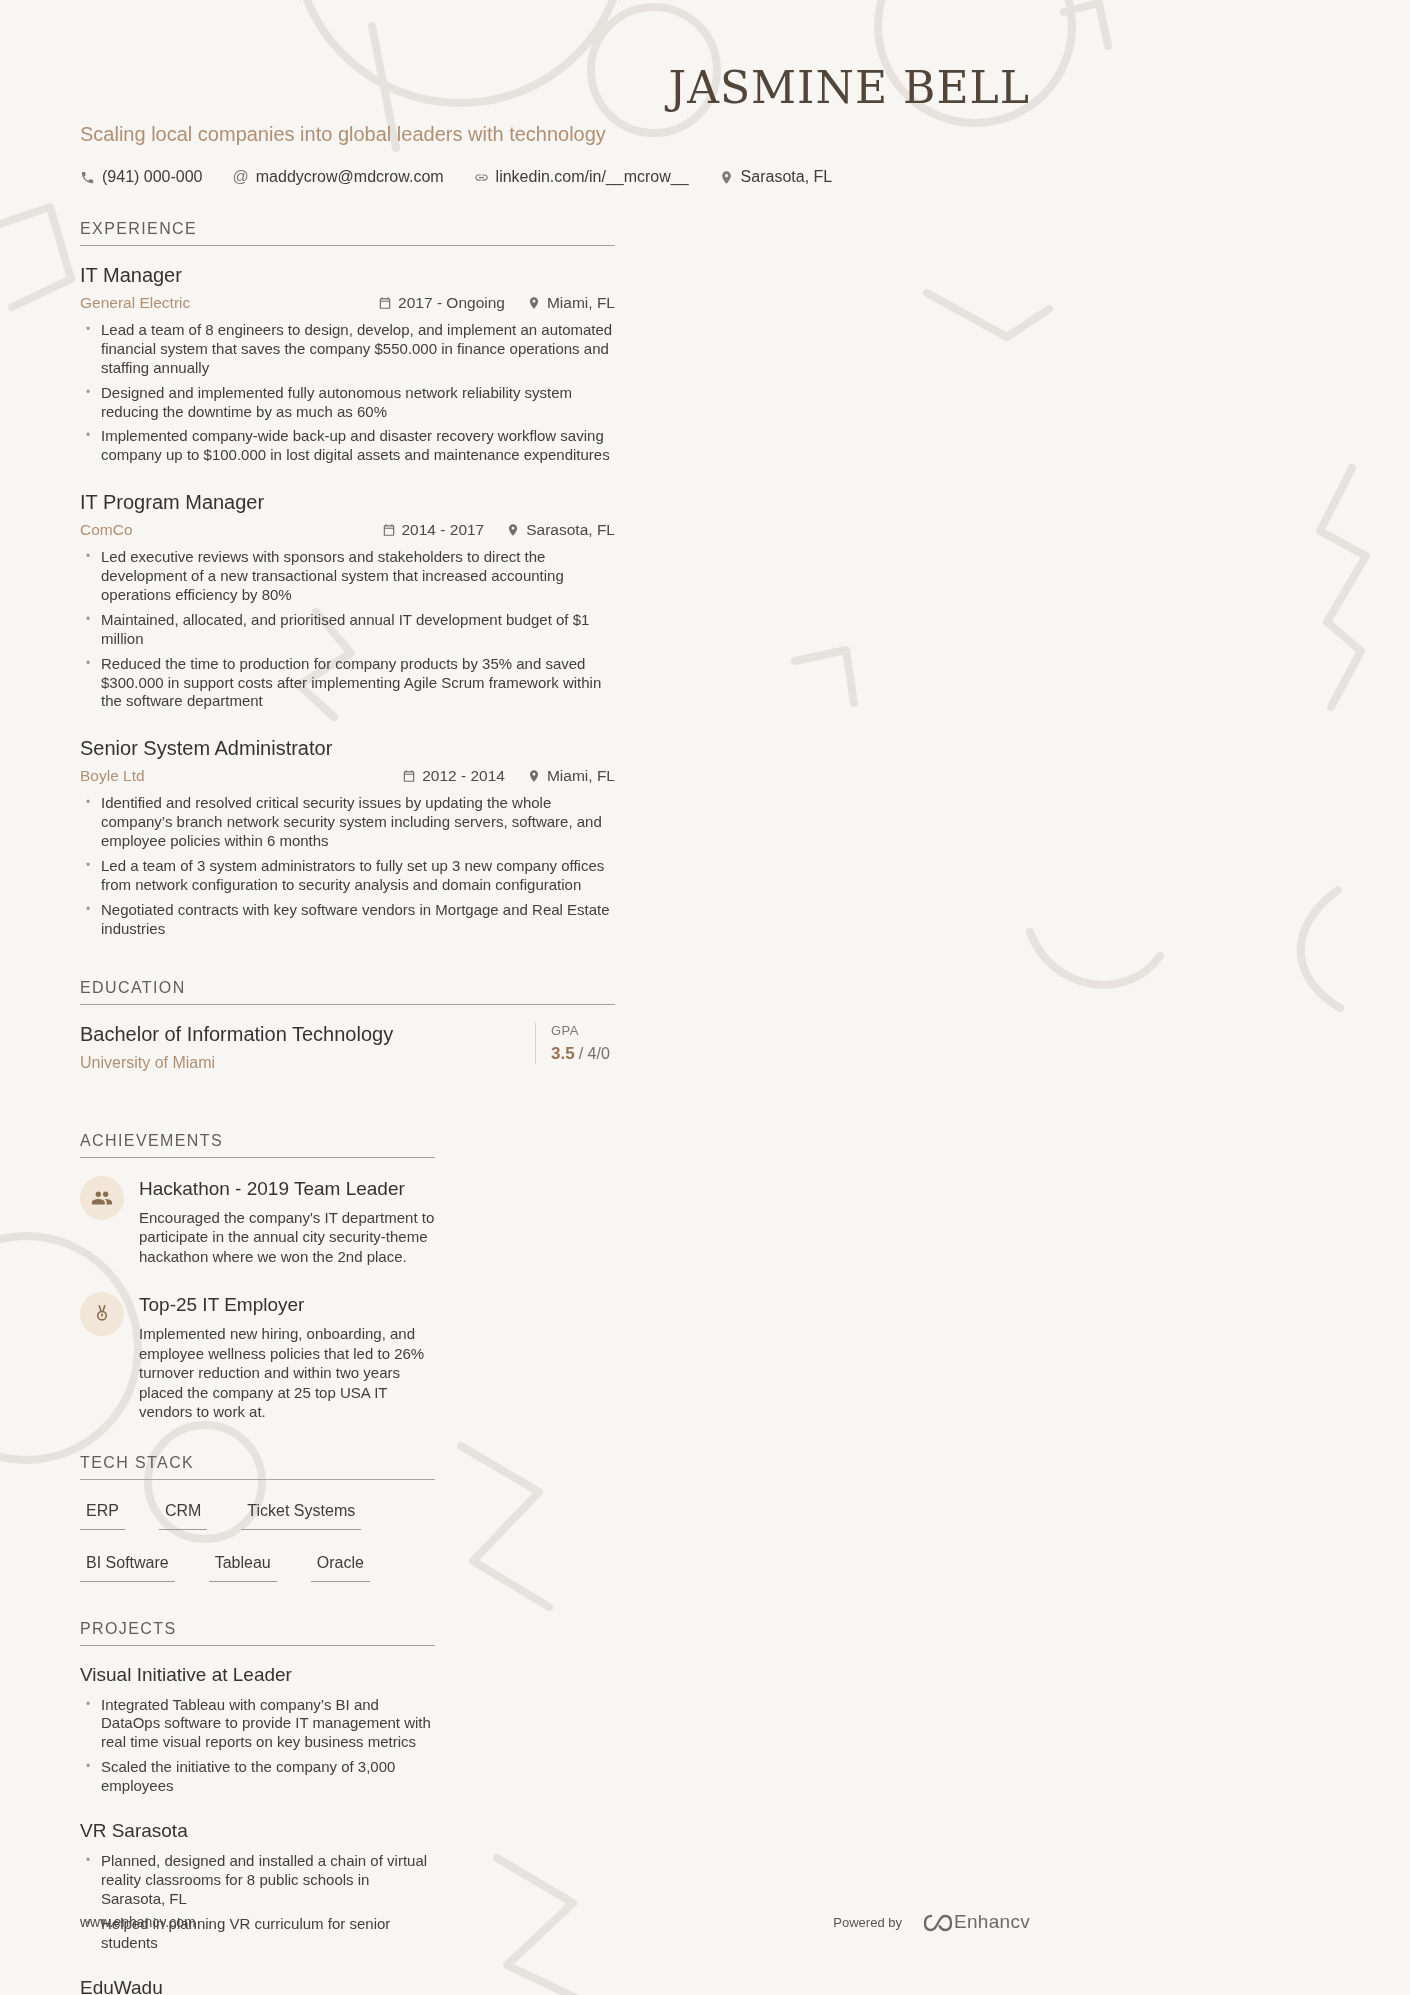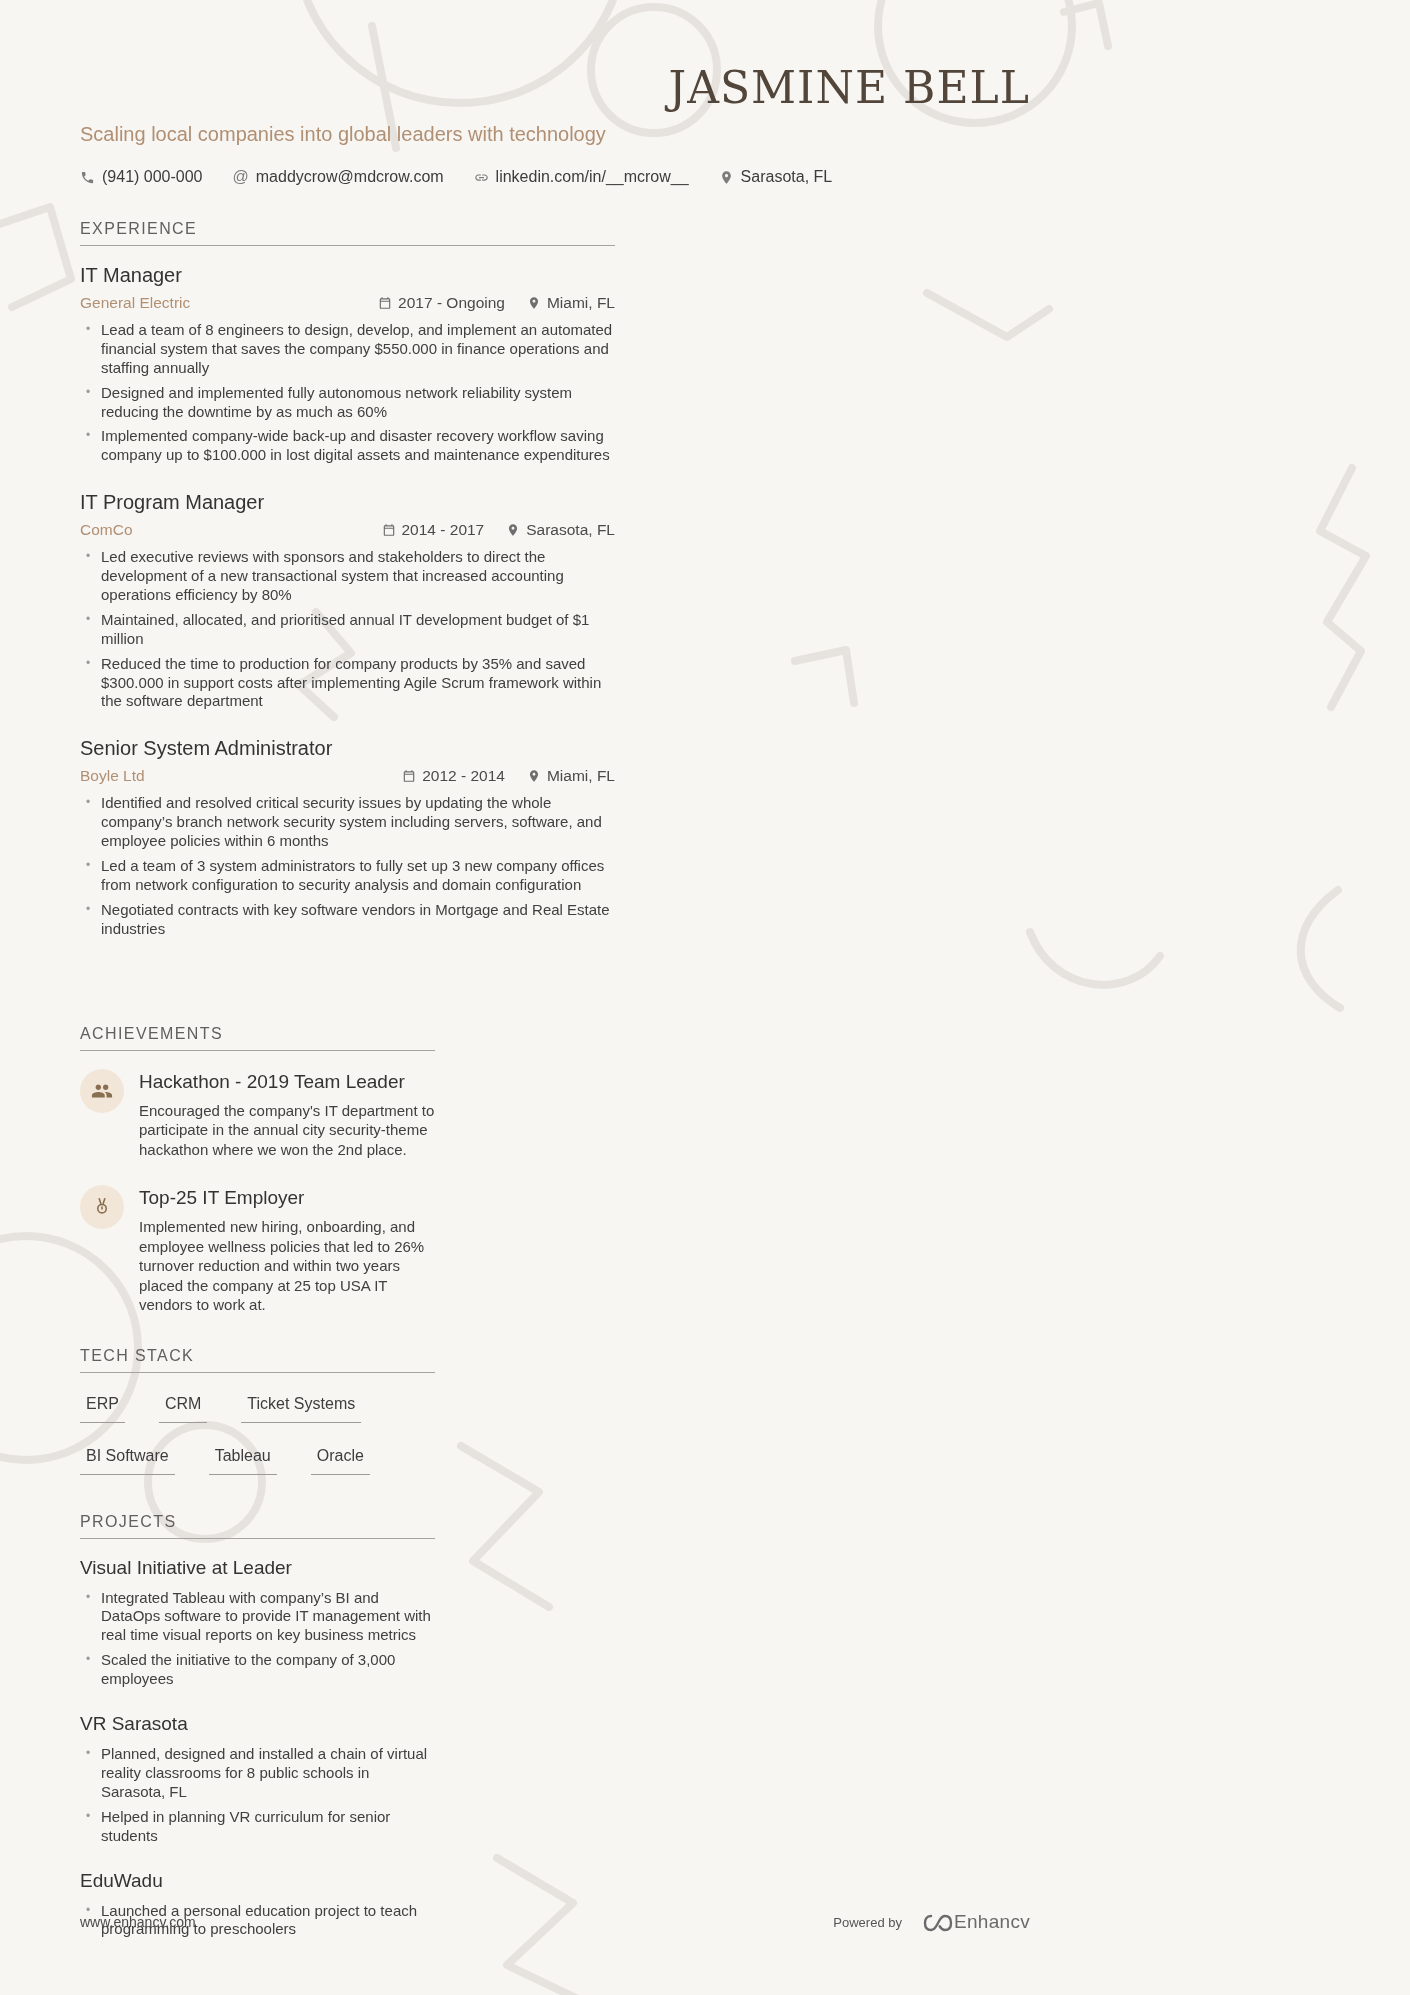--- a/index.html
+++ b/index.html
@@ -225,20 +225,35 @@
               </span>
             </div>
             <ul class="bullets">
               <li>Identified and resolved critical security issues by updating the whole company’s branch network security system including servers, software, and employee policies within 6 months</li>
               <li>Led a team of 3 system administrators to fully set up 3 new company offices from network configuration to security analysis and domain configuration</li>
               <li>Negotiated contracts with key software vendors in Mortgage and Real Estate industries</li>
             </ul>
           </article>
         </section>
 
+        <section class="section-education">
+          <h2 class="section-title">EDUCATION</h2>
+          <div class="edu-row">
+            <div class="edu-main">
+              <h3 class="item-title">Bachelor of Information Technology</h3>
+              <div class="edu-school">University of Miami</div>
+            </div>
+            <div class="edu-gpa">
+              <div class="gpa-label">GPA</div>
+              <div class="gpa-value-row">
+                <span class="gpa-value">3.5</span><span class="gpa-scale">/ 4/0</span>
+              </div>
+            </div>
+          </div>
+        </section>
 
       </div>
 
       <div class="col-right">
 
         <section>
           <h2 class="section-title">ACHIEVEMENTS</h2>
 
           <div class="ach">
             <div class="ach-badge">

